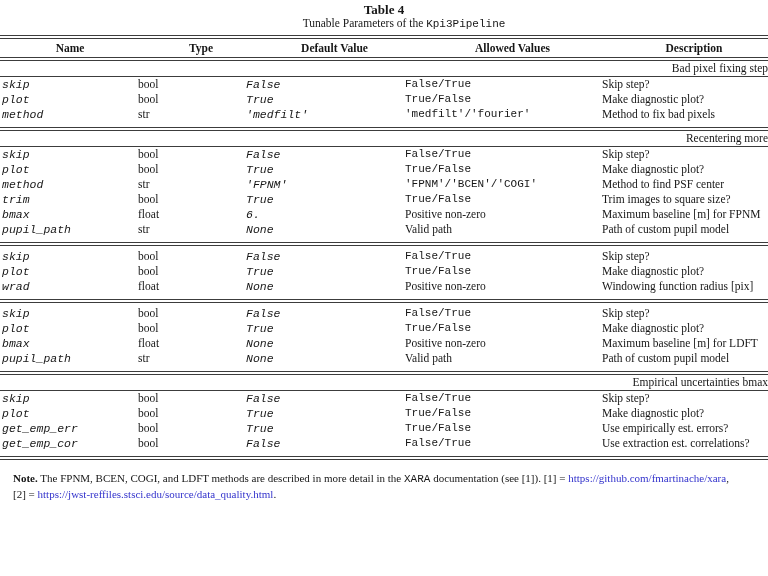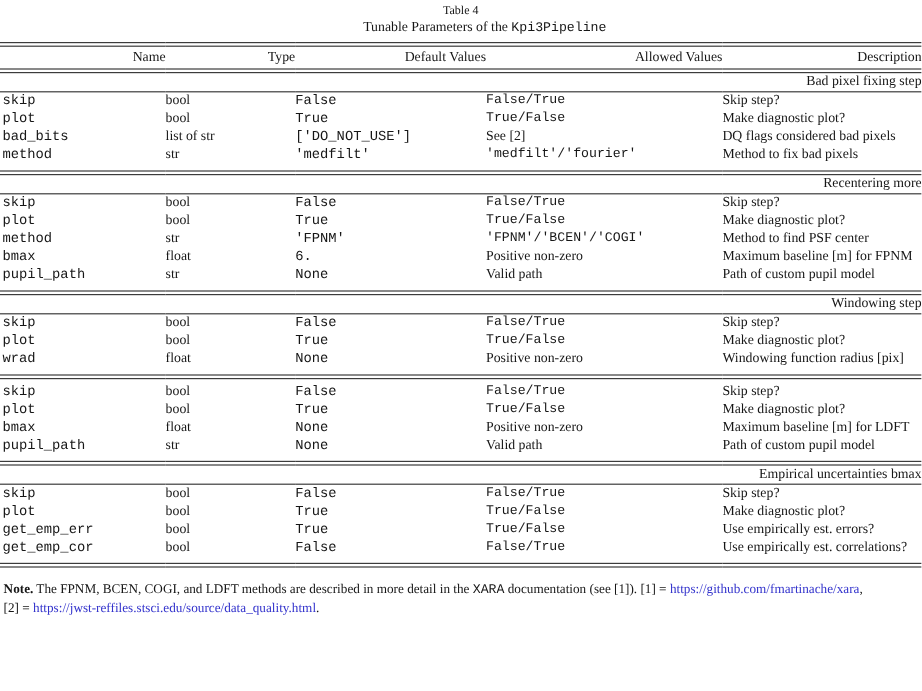--- a/index.html
+++ b/index.html
@@ -7,32 +7,32 @@
   body {
     width: 768px; height: 576px;
     background: #ffffff;
     color: #161616;
     font-family: "Liberation Serif", serif;
     font-size: 11.5px;
     overflow: hidden;
   }
   .mono { font-family: "Liberation Mono", monospace; font-size: 11px; }
   .titleblock { text-align: center; padding-top: 3px; }
-  .table-label { font-weight: normal; font-size: 10px; line-height: 13px; }
+  .table-label { font-weight: bold; font-size: 13px; line-height: 13px; }
   .table-caption { font-size: 11.5px; line-height: 14px; margin-bottom: 4px; padding-left: 40px; }
   table.params {
     width: 768px;
     border-collapse: collapse;
     table-layout: fixed;
   }
   table.params thead th {
     border-top: 4px double #3c3c3c;
     border-bottom: 4px double #3c3c3c;
-    font-weight: normal;
-    text-align: right;
+    font-weight: bold;
+    text-align: center;
     font-size: 11.5px;
     padding: 3px 0 3px 18px;
   }
   table.params th:first-child, table.params td.c-name { padding-left: 2px; }
   tbody.section { border-bottom: 4px double #3c3c3c; }
   td.section-title {
     border-bottom: 1px solid #3c3c3c;
     text-align: right;
     font-size: 11.5px;
     padding: 3px 0 4px 0;
@@ -41,27 +41,27 @@
     padding: 0;
     line-height: 15px;
     height: 15px;
     font-size: 11.5px;
     white-space: nowrap;
     overflow: hidden;
     vertical-align: middle;
   }
   tr.data-row:first-of-type td { padding-top: 3px; }
   tbody.section tr:last-child td { padding-bottom: 5px; }
-  td.c-name, td.c-default { font-family: "Liberation Mono", monospace; font-size: 11px; }
+  td.c-name, td.c-default { font-family: "Liberation Mono", monospace; font-size: 11px; font-style: italic; }
   td.c-allowed.mono { font-family: "Liberation Mono", monospace; font-size: 11px; }
   .note {
     margin-top: 11px;
     font-size: 11px;
     line-height: 14.5px;
-    padding-left: 3px;
+    padding-left: 13px;
     white-space: nowrap;
     overflow: hidden;
   }
   .note b { font-weight: bold; }
   .note a { color: #3333cc; text-decoration: none; }
 </style>
 </head>
 <body>
 
 <div class="titleblock">
@@ -74,21 +74,21 @@
     <col style="width:138px">
     <col style="width:108px">
     <col style="width:159px">
     <col style="width:197px">
     <col style="width:166px">
   </colgroup>
   <thead>
     <tr>
       <th>Name</th>
       <th>Type</th>
-      <th>Default Values</th>
+      <th>Default Value</th>
       <th>Allowed Values</th>
       <th>Description</th>
     </tr>
   </thead>
 
   <tbody class="section">
     <tr>
       <td class="section-title" colspan="5">Bad pixel fixing step</td>
     </tr>
 
@@ -101,27 +101,20 @@
   </tr>
 
   <tr class="data-row">
     <td class="c-name">plot</td>
     <td class="c-type">bool</td>
     <td class="c-default">True</td>
     <td class="c-allowed mono">True/False</td>
     <td class="c-desc">Make diagnostic plot?</td>
   </tr>
 
-  <tr class="data-row">
-    <td class="c-name">bad_bits</td>
-    <td class="c-type">list of str</td>
-    <td class="c-default">['DO_NOT_USE']</td>
-    <td class="c-allowed">See [2]</td>
-    <td class="c-desc">DQ flags considered bad pixels</td>
-  </tr>
 
   <tr class="data-row">
     <td class="c-name">method</td>
     <td class="c-type">str</td>
     <td class="c-default">'medfilt'</td>
     <td class="c-allowed mono">'medfilt'/'fourier'</td>
     <td class="c-desc">Method to fix bad pixels</td>
   </tr>
 </tbody>
 
@@ -147,42 +140,46 @@
   </tr>
 
   <tr class="data-row">
     <td class="c-name">method</td>
     <td class="c-type">str</td>
     <td class="c-default">'FPNM'</td>
     <td class="c-allowed mono">'FPNM'/'BCEN'/'COGI'</td>
     <td class="c-desc">Method to find PSF center</td>
   </tr>
 
+  <tr class="data-row">
+    <td class="c-name">trim</td>
+    <td class="c-type">bool</td>
+    <td class="c-default">True</td>
+    <td class="c-allowed mono">True/False</td>
+    <td class="c-desc">Trim images to square size?</td>
+  </tr>
 
   <tr class="data-row">
     <td class="c-name">bmax</td>
     <td class="c-type">float</td>
     <td class="c-default">6.</td>
     <td class="c-allowed">Positive non-zero</td>
     <td class="c-desc">Maximum baseline [m] for FPNM</td>
   </tr>
 
   <tr class="data-row">
     <td class="c-name">pupil_path</td>
     <td class="c-type">str</td>
     <td class="c-default">None</td>
     <td class="c-allowed">Valid path</td>
     <td class="c-desc">Path of custom pupil model</td>
   </tr>
 </tbody>
 
   <tbody class="section">
-    <tr>
-      <td class="section-title" colspan="5">Windowing step</td>
-    </tr>
 
   <tr class="data-row">
     <td class="c-name">skip</td>
     <td class="c-type">bool</td>
     <td class="c-default">False</td>
     <td class="c-allowed mono">False/True</td>
     <td class="c-desc">Skip step?</td>
   </tr>
 
   <tr class="data-row">
@@ -264,21 +261,21 @@
     <td class="c-default">True</td>
     <td class="c-allowed mono">True/False</td>
     <td class="c-desc">Use empirically est. errors?</td>
   </tr>
 
   <tr class="data-row">
     <td class="c-name">get_emp_cor</td>
     <td class="c-type">bool</td>
     <td class="c-default">False</td>
     <td class="c-allowed mono">False/True</td>
-    <td class="c-desc">Use empirically est. correlations?</td>
+    <td class="c-desc">Use extraction est. correlations?</td>
   </tr>
 </tbody>
 </table>
 
 <div class="note">
   <div><b>Note.</b><span> The FPNM, BCEN, COGI, and LDFT methods are described in more detail in the </span><span class="mono">XARA</span><span> documentation (see [1]). [1] = </span><a href="#">https://github.com/fmartinache/xara</a><span>,</span></div>
   <div><span>[2] = </span><a href="#">https://jwst-reffiles.stsci.edu/source/data_quality.html</a><span>.</span></div>
 </div>
 
 </body></html>

